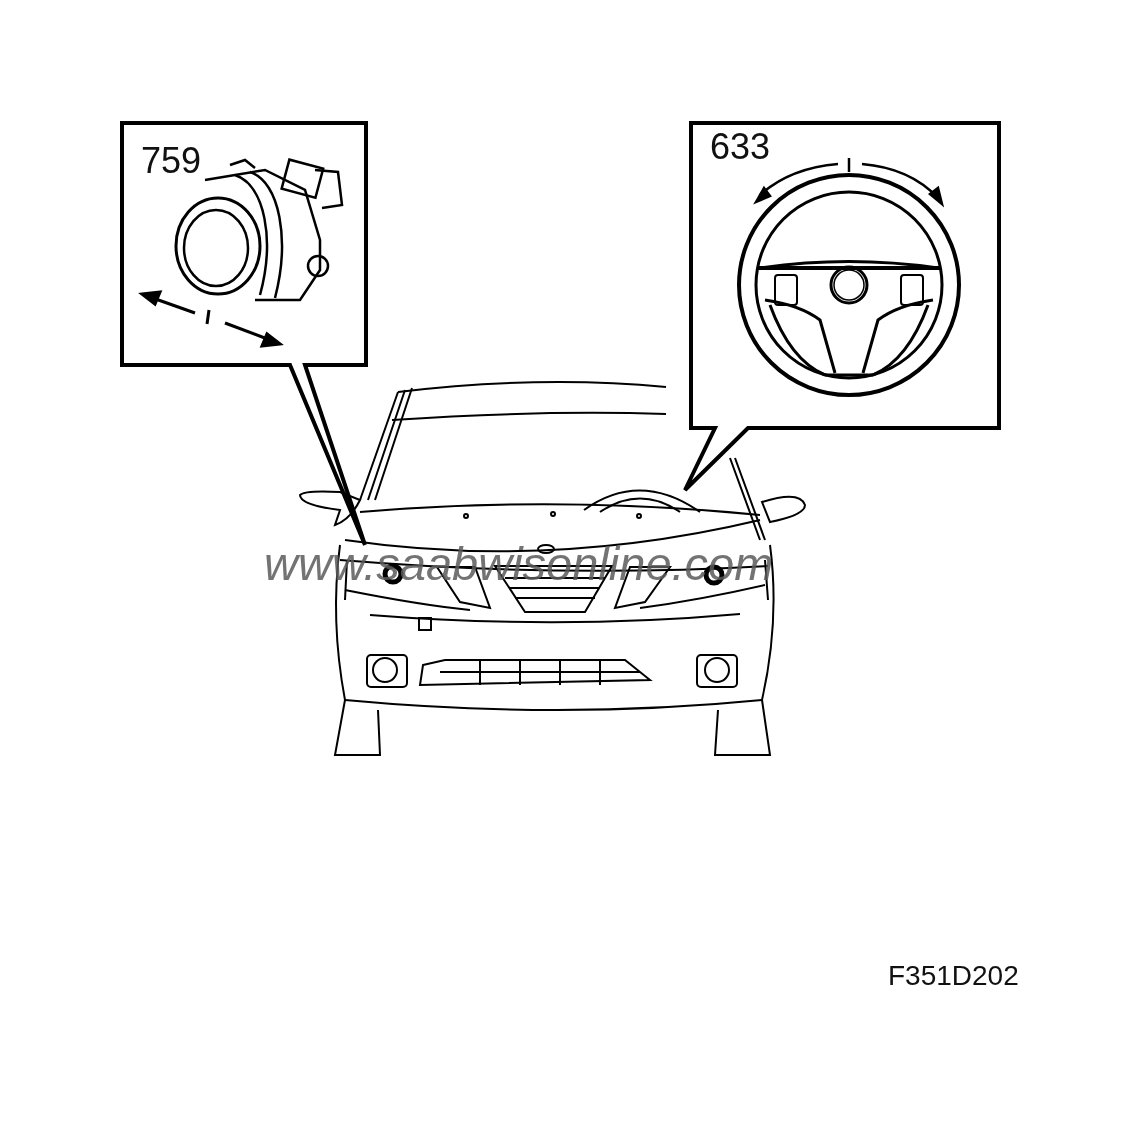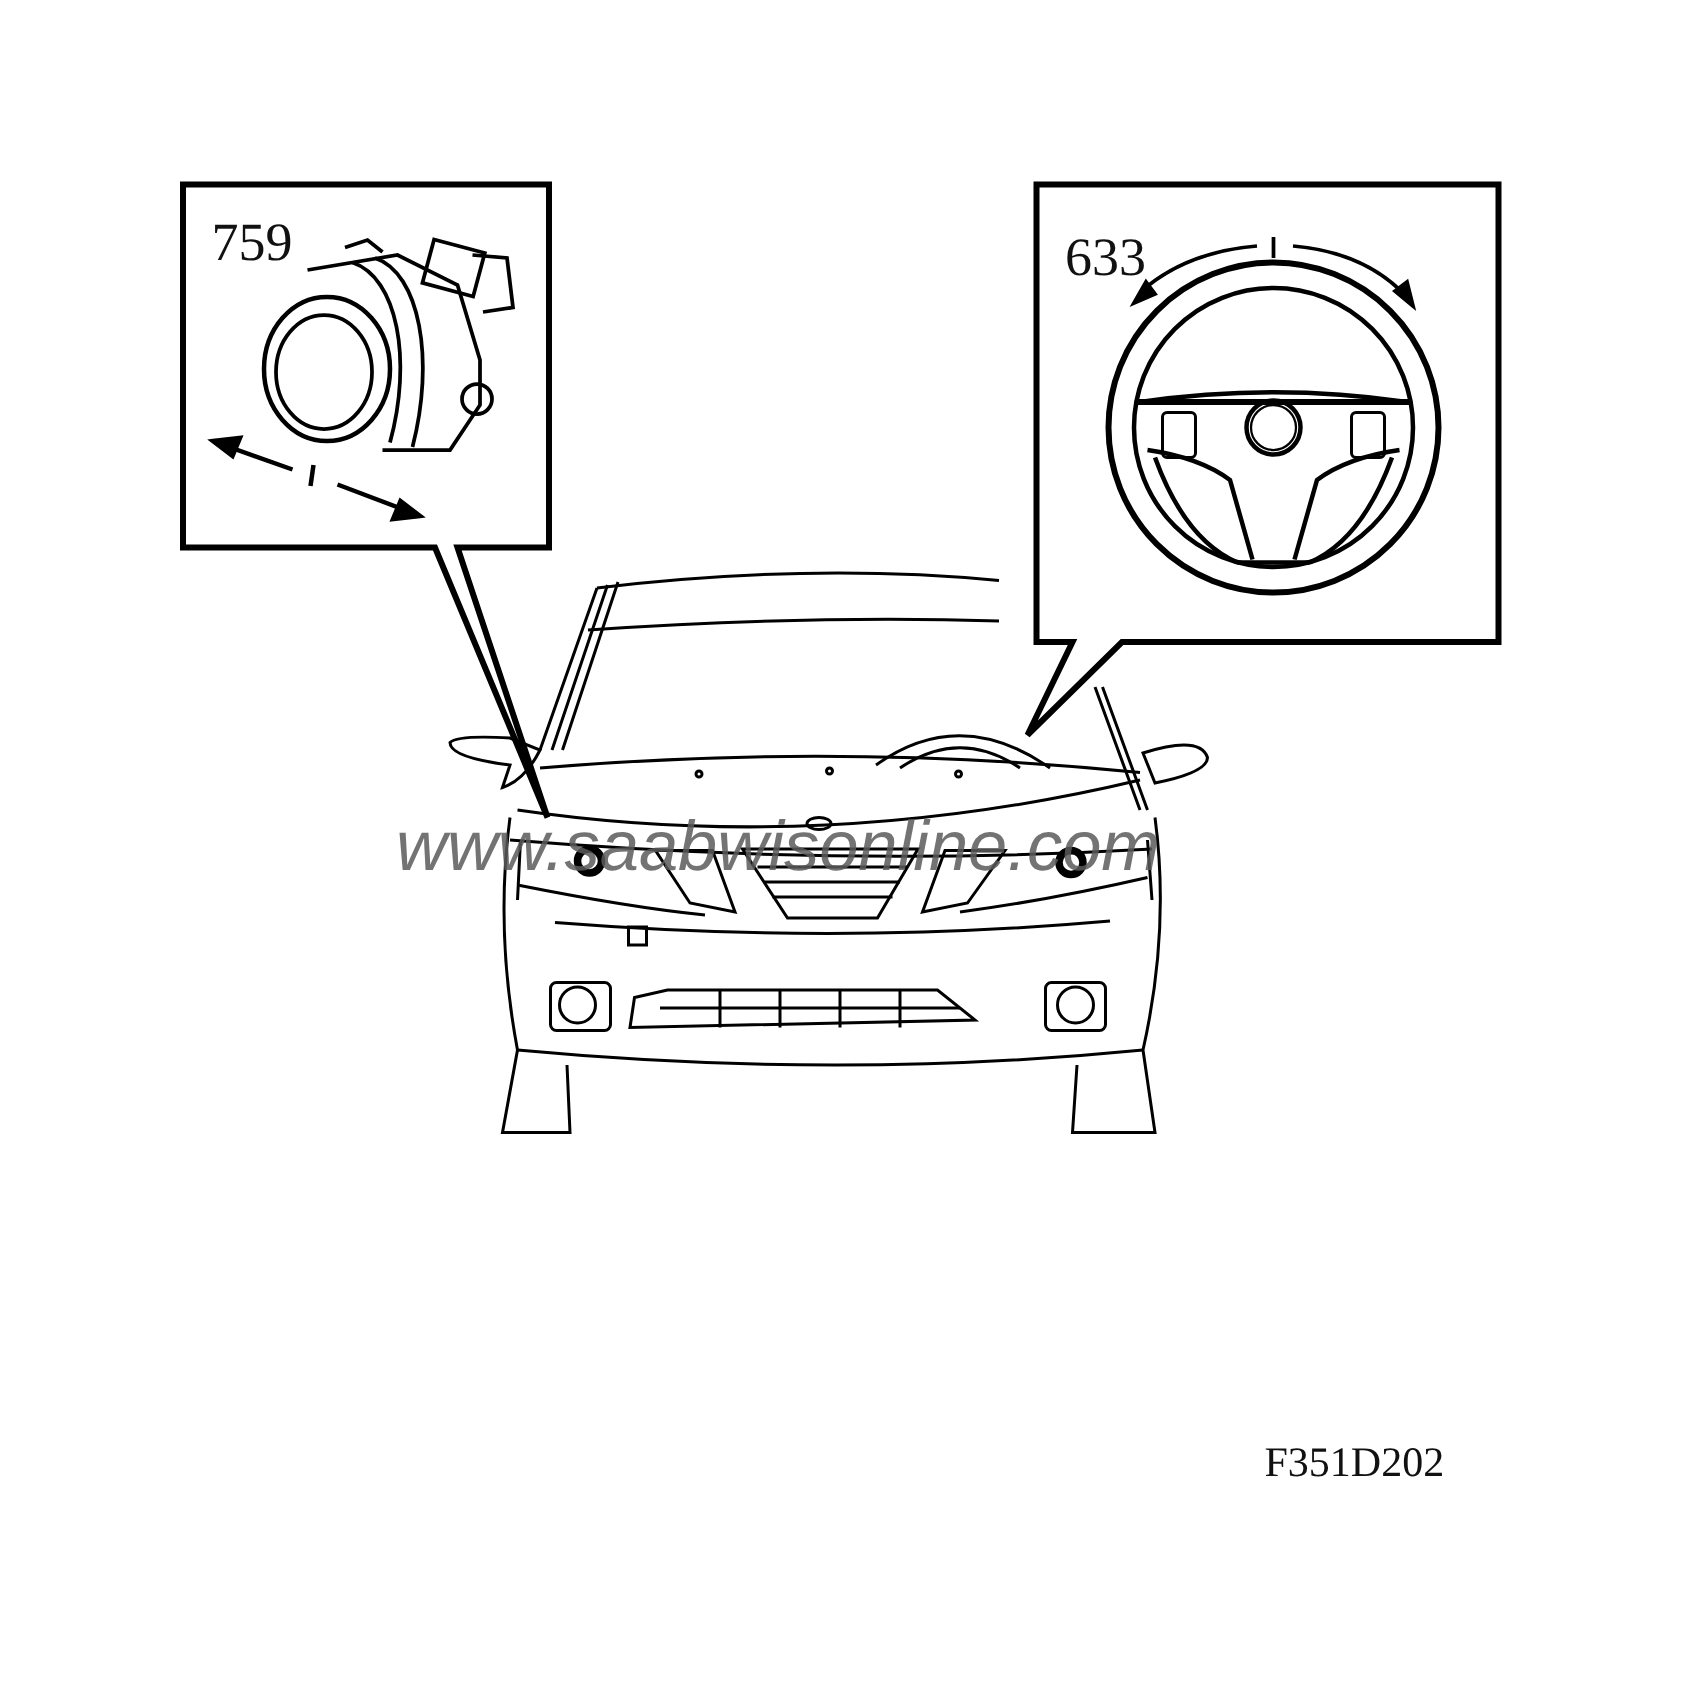--- a/index.html
+++ b/index.html
@@ -1,20 +1,20 @@
 <!DOCTYPE html>
 <html><head>
   <meta charset="utf-8">
   <style>
     html, body { margin: 0; padding: 0; background: #ffffff; }
     body { width: 1121px; height: 1121px; position: relative; overflow: hidden; font-family: "Liberation Sans", sans-serif; }
     svg.diagram { position: absolute; left: 0; top: 0; }
-    .label { position: absolute; font-family: Liberation Serif, serif; color: #111; }
+    .label { position: absolute; font-family: Liberation Sans, sans-serif; color: #111; }
     .callout-num { font-size: 36px; }
-    .fig-id { font-size: 28px; }
+    .fig-id { font-size: 28px; margin-left: 45px; }
     .watermark { position: absolute; font-family: "Liberation Sans", sans-serif; font-size: 47px; color: rgba(90,90,90,0.85); letter-spacing: 0px; }
   </style>
 </head>
 <body>
 
 <svg class="diagram" width="1121" height="1121" viewBox="0 0 1121 1121">
 
   <g fill="none" stroke="#000" stroke-width="4">
     <path d="M122,123 L366,123 L366,365 L305,365 L365,545 L290,365 L122,365 Z" fill="#fff"></path>
   </g>
@@ -117,15 +117,15 @@
     <rect x="697" y="655" width="40" height="32" rx="4"></rect>
 
     <ellipse cx="546" cy="549" rx="8" ry="4"></ellipse>
   </g>
 
   <circle cx="393" cy="574" r="8" fill="none" stroke="#000" stroke-width="5"></circle>
   <circle cx="714" cy="575" r="8" fill="none" stroke="#000" stroke-width="5"></circle>
 </svg>
 
 <div class="label callout-num" style="left:141px; top:140px;">759</div>
-<div class="label callout-num" style="left:710px; top:150px;">633</div>
+<div class="label callout-num" style="left:710px; top:126px;">633</div>
 <div class="watermark" style="left:264px; top:536px;font-style:italic;">www.saabwisonline.com</div>
 <div class="label fig-id" style="left:843px; top:960px;">F351D202</div>
 
 </body></html>

